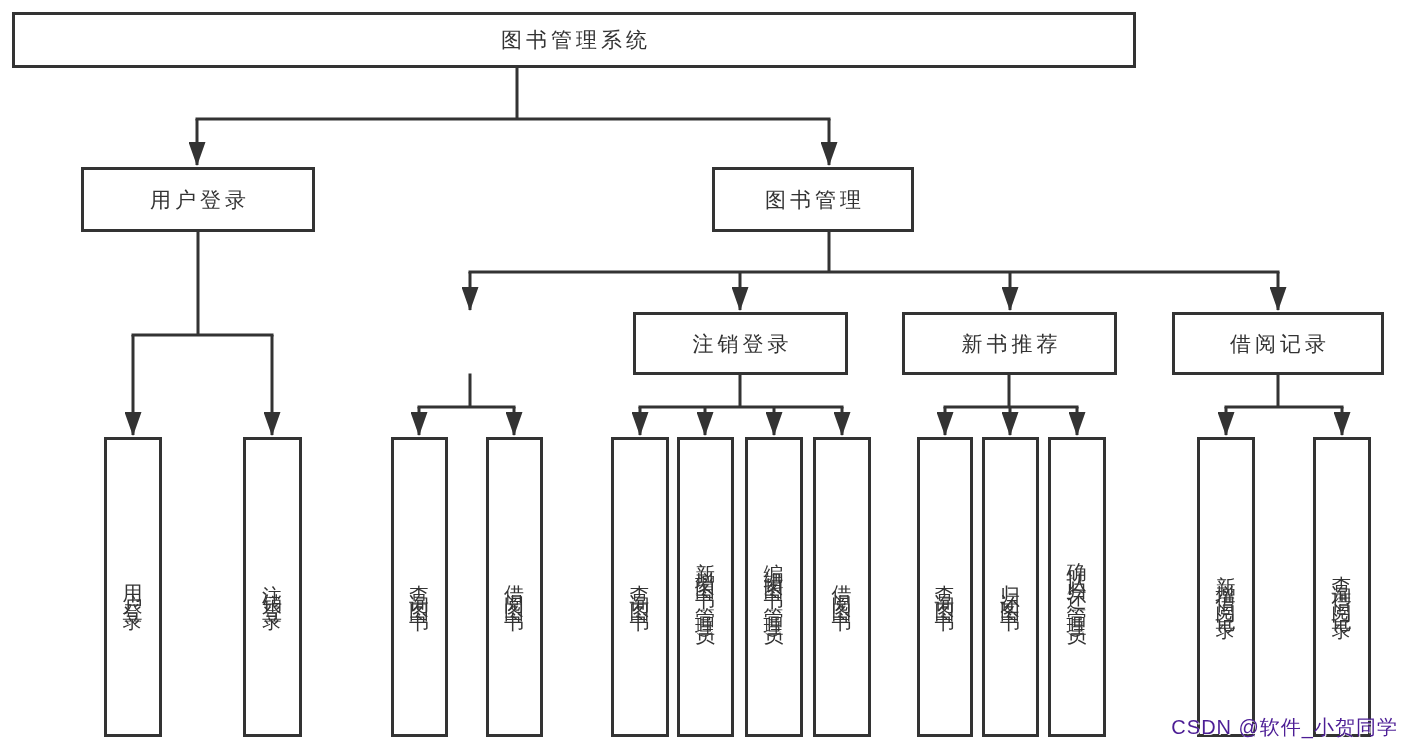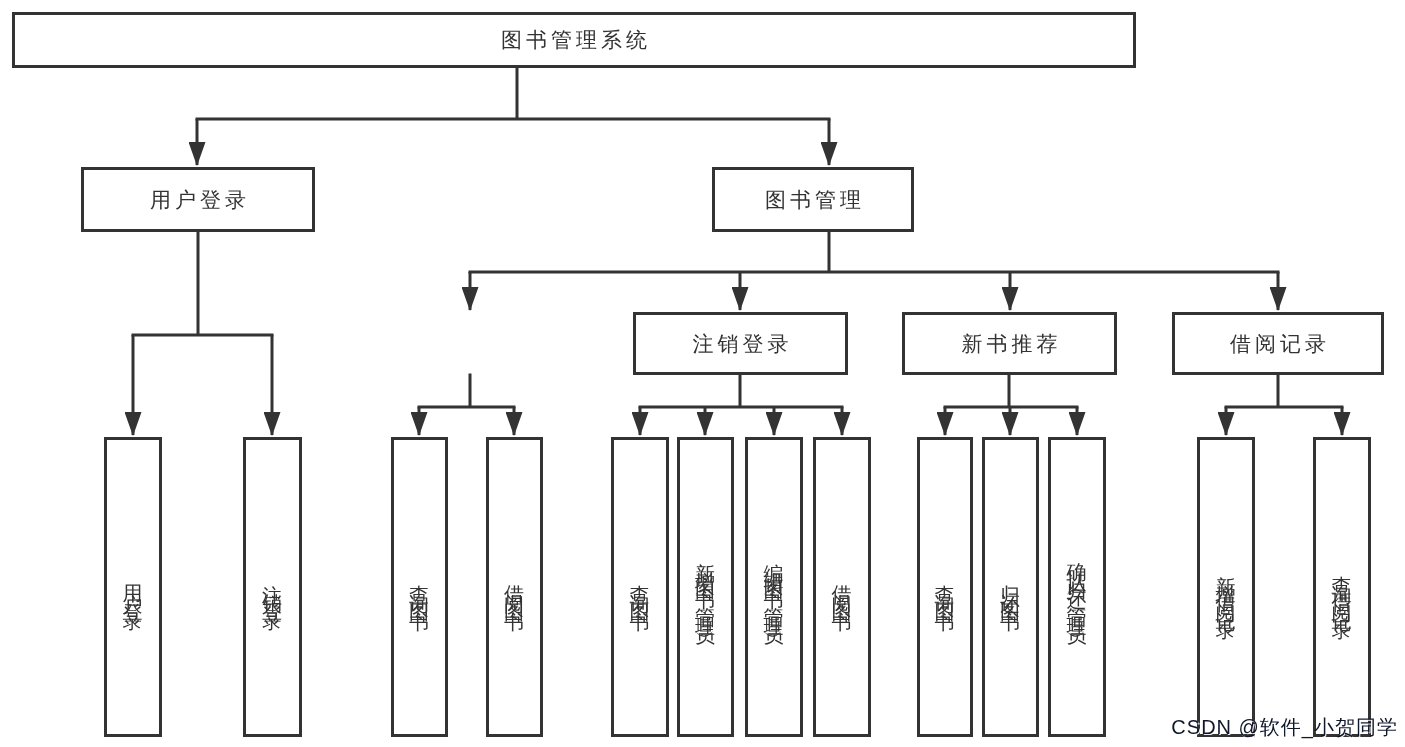--- a/index.html
+++ b/index.html
@@ -49,21 +49,21 @@
     letter-spacing: 9px;
     line-height: 1;
   }
   .leaf .lbl { text-indent: 0; }
   .watermark {
     position: absolute;
     right: 7px;
     bottom: 6px;
     font-size: 20px;
     letter-spacing: 1px;
-    color: #0f172a;
+    color: #4c1d95;
     text-shadow: 1px 1px 0 rgba(255,255,255,0.9);
     z-index: 5;
     white-space: nowrap;
   }
 </style>
 </head>
 <body>
 
 <div class="canvas">
 

